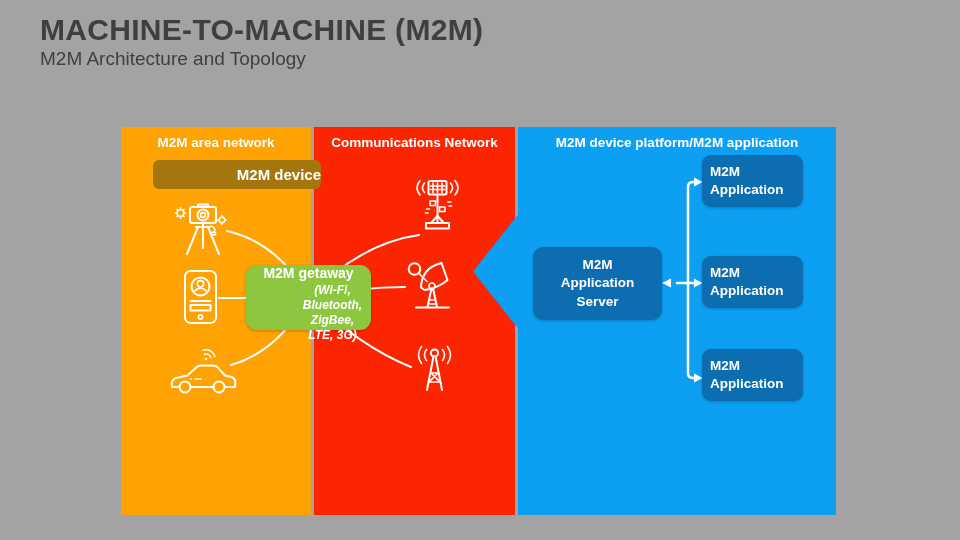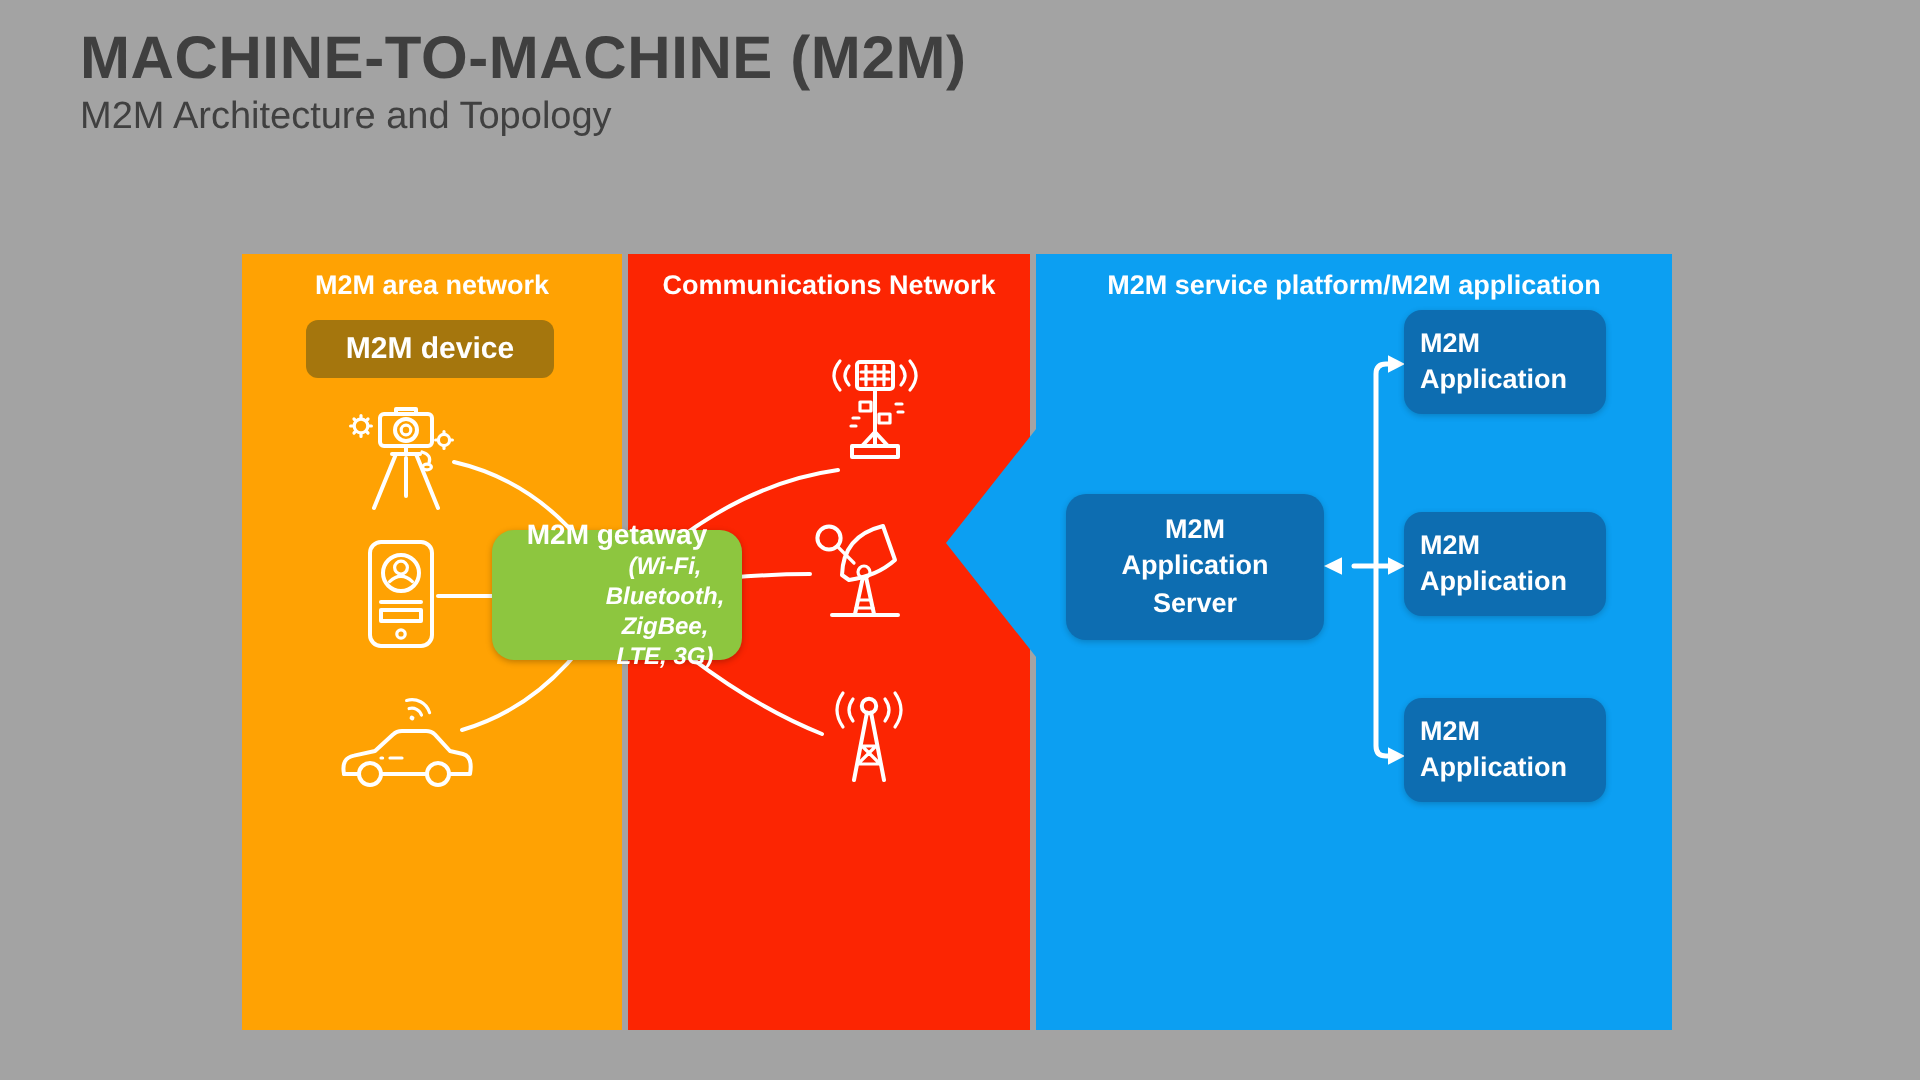--- a/index.html
+++ b/index.html
@@ -10,33 +10,33 @@
   .subtitle{position:absolute;left:40px;top:48px;font-size:19px;color:var(--subtitle_text);}
   .diagram{position:absolute;left:121px;top:115px;width:715px;height:310px;}
   .panel{position:absolute;top:12px;height:388px;z-index:1;}
   .panel-orange{left:0;width:190px;background:var(--orange_panel);}
   .panel-red{left:193px;width:201px;background:var(--red_panel);}
   .panel-blue{left:397px;width:318px;background:var(--blue_panel);}
   .panel-header{position:absolute;top:8px;left:0;width:100%;text-align:center;color:#fff;
                 font-weight:bold;font-size:13.5px;}
   .device-box{position:absolute;left:32px;top:45px;width:124px;height:29px;z-index:3;
               background:var(--brown_box);border-radius:6px;color:#fff;font-weight:bold;
-              font-size:15px;line-height:29px;text-align:center;}
+              font-size:15px;line-height:29px;text-align:right;padding-left:44px;}
   .icon{position:absolute;z-index:2;}
   .icon svg{display:block;}
   .stroke{fill:none;stroke:#fff;stroke-width:2;stroke-linecap:round;stroke-linejoin:round;}
   .thin{stroke-width:1.6;}
   .connectors{position:absolute;left:0;top:0;z-index:2;}
   .cline{fill:none;stroke:#fff;stroke-width:2;stroke-linecap:round;}
   .bline{fill:none;stroke:#fff;stroke-width:2.5;stroke-linecap:round;}
   .arrowhead{fill:#fff;stroke:none;}
   .notch{fill:var(--blue_panel);stroke:none;}
   .green-box{position:absolute;left:125px;top:150px;width:125px;height:65px;z-index:3;
              background:var(--green_box);border-radius:11px;color:#fff;text-align:center;
-             display:flex;flex-direction:column;justify-content:center;
+             display:flex;flex-direction:column;justify-content:flex-start;
              box-shadow:0 1px 3px rgba(0,0,0,.25);}
   .green-title{font-size:14px;font-weight:bold;line-height:1.25;}
   .green-sub{font-size:12px;font-weight:bold;font-style:italic;line-height:1.25;
              padding:0 6px;margin-left:48px;}
   .server-box{position:absolute;left:412px;top:132px;width:129px;height:73px;z-index:3;
               background:var(--dark_blue_box);border-radius:10px;color:#fff;font-weight:bold;
               font-size:13.5px;line-height:1.35;text-align:center;
               display:flex;align-items:center;justify-content:center;
               box-shadow:0 1px 3px rgba(0,0,0,.2);}
   .server-box span{display:block;max-width:92px;}
@@ -57,21 +57,21 @@
 
   <div class="diagram">
 
     <div class="panel panel-orange">
       <div class="panel-header">M2M area network</div>
     </div>
     <div class="panel panel-red">
       <div class="panel-header">Communications Network</div>
     </div>
     <div class="panel panel-blue">
-      <div class="panel-header">M2M service platform/M2M application</div>
+      <div class="panel-header">M2M device platform/M2M application</div>
     </div>
 
     <svg class="connectors" width="715" height="310" viewBox="0 0 715 310">
 
       <polygon class="notch" points="399,97 352,156.5 399,216"></polygon>
 
       <path class="cline" d="M106,116 Q158,128 187,182"></path>
       <path class="cline" d="M98,183 H190"></path>
       <path class="cline" d="M110,250 Q158,236 187,182"></path>
 

